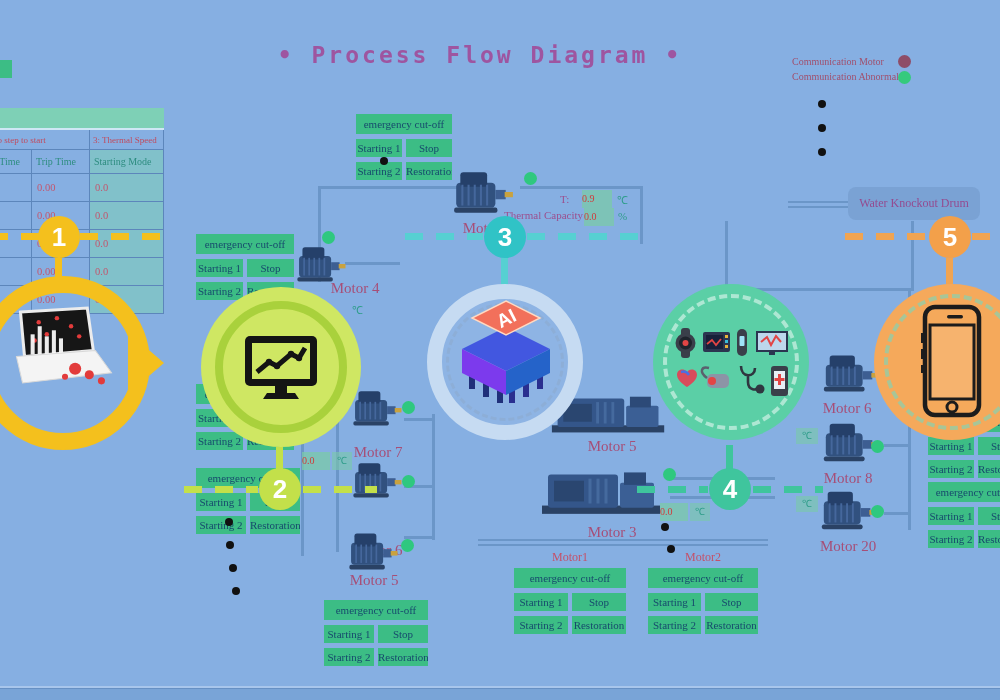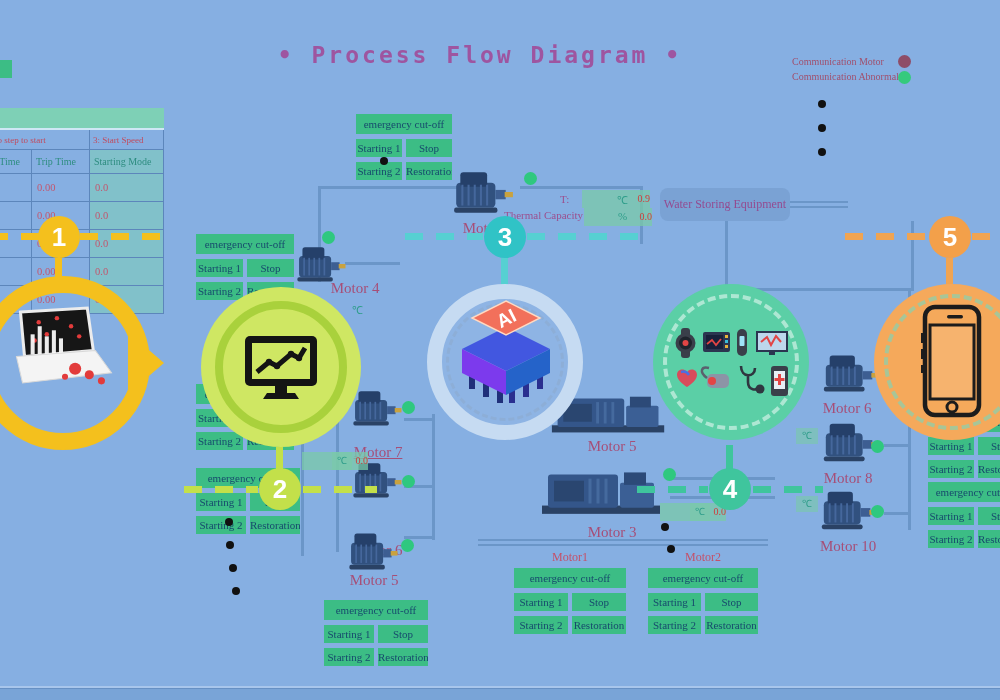--- a/index.html
+++ b/index.html
@@ -35,22 +35,22 @@
   .epr{display:flex;gap:4px;height:18px;}
   .epr span{flex:1;background:#3cbd85;text-align:center;line-height:18px;font-size:11px;color:#174a6d;overflow:hidden;white-space:nowrap;}
   .cap{position:absolute;text-align:center;font-size:12px;color:#c4516a;z-index:2;}
   
   .micon{position:absolute;z-index:2;}
   .mlabel{position:absolute;text-align:center;font-size:15px;color:#a64f78;z-index:2;white-space:nowrap;}
   .wbox{position:absolute;height:33px;border-radius:8px;background:#7aa2d4;
         display:flex;align-items:center;justify-content:center;font-size:12px;color:#944b90;z-index:2;}
   
   .rotext{position:absolute;font-size:11px;color:#9b4f8e;z-index:2;white-space:nowrap;}
-  .roval{position:absolute;background:rgba(121,201,168,0.75);text-align:right;
-         font-size:10px;color:#d03c3c;z-index:2;padding-left:38px;}
+  .roval{position:absolute;background:rgba(121,201,168,0.75);text-align:left;
+         font-size:10px;color:#d03c3c;z-index:2;}
   .rounit{position:absolute;font-size:11px;color:#2e9d8a;z-index:2;}
   .rounitbox{position:absolute;background:rgba(121,201,168,0.6);text-align:center;
          font-size:10px;color:#2e9d8a;z-index:2;}
   
   .dash{position:absolute;height:7px;z-index:3;}
   .dash-y{background:repeating-linear-gradient(90deg,#f4c01d 0 18px,transparent 18px 31px);}
   .dash-l{background:repeating-linear-gradient(90deg,#c3e04a 0 18px,transparent 18px 31px);}
   .dash-c{background:repeating-linear-gradient(90deg,#56d0d2 0 18px,transparent 18px 31px);}
   .dash-t{background:repeating-linear-gradient(90deg,#3fc59d 0 18px,transparent 18px 31px);}
   .dash-o{background:repeating-linear-gradient(90deg,#f0a452 0 18px,transparent 18px 31px);}
@@ -80,21 +80,21 @@
   <div class="legdot" style="left:898px;top:55px;background:#8e4d68;"></div>
   <div class="legrow" style="left:792px;top:71px;">Communication Abnormal</div>
   <div class="legdot" style="left:898px;top:71px;background:#35ca7d;"></div>
 
   <div id="chip"></div>
 
   <div id="tbl">
     <div id="tband"></div>
     <div class="trow th1">
       <div class="c w2">2: Two step to start</div>
-      <div class="c c3">3: Start Speed</div>
+      <div class="c c3">3: Thermal Speed</div>
     </div>
     <div class="trow th2">
       <div class="c c1">Start Time</div>
       <div class="c c2">Trip Time</div>
       <div class="c c3 gcell">Starting Mode</div>
     </div>
     <div class="trow td">
       <div class="c c1">0.00</div>
       <div class="c c2">0.00</div>
       <div class="c c3 gcell">0.0</div>
@@ -137,21 +137,21 @@
   <div class="pipe" style="left:336px;top:394px;width:3px;height:158px;"></div>
   <div class="pipe" style="left:432px;top:414px;width:3px;height:126px;"></div>
   <div class="pipe" style="left:404px;top:418px;width:30px;height:3px;"></div>
   <div class="pipe" style="left:404px;top:485px;width:30px;height:3px;"></div>
   <div class="pipe" style="left:404px;top:536px;width:30px;height:3px;"></div>
   <div class="pipe" style="left:301px;top:444px;width:3px;height:112px;"></div>
   <div class="pipe2" style="left:478px;top:539px;width:290px;"></div>
   <div class="pipe" style="left:670px;top:477px;width:105px;height:3px;"></div>
   <div class="pipe" style="left:670px;top:496px;width:105px;height:3px;"></div>
 
-  <div class="wbox" style="left:660px;top:188px;width:130px;">Water Storing Equipment</div>
+  <div class="wbox" style="left:848px;top:187px;width:132px;">Water Knockout Drum</div>
 
   <div class="ep" style="left:356px;top:114px;width:96px;">
     <div class="ept">emergency cut-off</div>
     <div class="epr">
         <span>Starting 1</span>
         <span>Stop</span>
       </div>
     <div class="epr">
         <span>Starting 2</span>
         <span>Restoration</span>
@@ -279,21 +279,21 @@
         <rect x="10" y="6" width="26" height="14" rx="3" fill="#25406a"></rect>
         <line x1="12" y1="18" x2="12" y2="38" stroke="#45679c" stroke-width="2"></line>
         <line x1="18" y1="18" x2="18" y2="38" stroke="#45679c" stroke-width="2"></line>
         <line x1="24" y1="18" x2="24" y2="38" stroke="#45679c" stroke-width="2"></line>
         <line x1="30" y1="18" x2="30" y2="38" stroke="#45679c" stroke-width="2"></line>
         <line x1="36" y1="18" x2="36" y2="38" stroke="#45679c" stroke-width="2"></line>
         <rect x="44" y="23" width="10" height="9" fill="#3d5e92"></rect>
         <rect x="53" y="25" width="8" height="5" fill="#c9a23f"></rect>
         <rect x="4" y="40" width="42" height="5" rx="2" fill="#2a4265"></rect>
       </svg></div>
-  <div class="mlabel" style="left:346px;top:444px;width:64px;text-decoration:underline;">Motor 7</div>
+  <div class="mlabel" style="left:346px;top:444px;width:64px;">Motor 7</div>
   <div class="micon" style="left:350px;top:458px;width:54px;height:44px;"><svg width="100%" height="100%" viewBox="0 0 64 50" preserveAspectRatio="none">
         <rect x="6" y="16" width="38" height="24" rx="4" fill="#31517f"></rect>
         <rect x="10" y="6" width="26" height="14" rx="3" fill="#25406a"></rect>
         <line x1="12" y1="18" x2="12" y2="38" stroke="#45679c" stroke-width="2"></line>
         <line x1="18" y1="18" x2="18" y2="38" stroke="#45679c" stroke-width="2"></line>
         <line x1="24" y1="18" x2="24" y2="38" stroke="#45679c" stroke-width="2"></line>
         <line x1="30" y1="18" x2="30" y2="38" stroke="#45679c" stroke-width="2"></line>
         <line x1="36" y1="18" x2="36" y2="38" stroke="#45679c" stroke-width="2"></line>
         <rect x="44" y="23" width="10" height="9" fill="#3d5e92"></rect>
         <rect x="53" y="25" width="8" height="5" fill="#c9a23f"></rect>
@@ -366,21 +366,21 @@
         <rect x="10" y="6" width="26" height="14" rx="3" fill="#25406a"></rect>
         <line x1="12" y1="18" x2="12" y2="38" stroke="#45679c" stroke-width="2"></line>
         <line x1="18" y1="18" x2="18" y2="38" stroke="#45679c" stroke-width="2"></line>
         <line x1="24" y1="18" x2="24" y2="38" stroke="#45679c" stroke-width="2"></line>
         <line x1="30" y1="18" x2="30" y2="38" stroke="#45679c" stroke-width="2"></line>
         <line x1="36" y1="18" x2="36" y2="38" stroke="#45679c" stroke-width="2"></line>
         <rect x="44" y="23" width="10" height="9" fill="#3d5e92"></rect>
         <rect x="53" y="25" width="8" height="5" fill="#c9a23f"></rect>
         <rect x="4" y="40" width="42" height="5" rx="2" fill="#2a4265"></rect>
       </svg></div>
-  <div class="mlabel" style="left:812px;top:538px;width:72px;">Motor 10</div>
+  <div class="mlabel" style="left:812px;top:538px;width:72px;">Motor 20</div>
 
   <div class="rotext" style="left:560px;top:193px;">T:</div>
   <div class="roval" style="left:582px;top:190px;width:30px;height:18px;line-height:18px;">0.9</div>
   <div class="rounit" style="left:617px;top:192px;">℃</div>
   <div class="rotext" style="left:504px;top:209px;">Thermal Capacity</div>
   <div class="roval" style="left:584px;top:208px;width:30px;height:18px;line-height:18px;">0.0</div>
   <div class="rounit" style="left:618px;top:210px;">%</div>
   <div class="roval" style="left:302px;top:452px;width:28px;height:18px;line-height:18px;">0.0</div>
   <div class="rounitbox" style="left:332px;top:452px;width:20px;height:18px;line-height:18px;">℃</div>
   <div class="roval" style="left:660px;top:503px;width:28px;height:18px;line-height:18px;">0.0</div>

